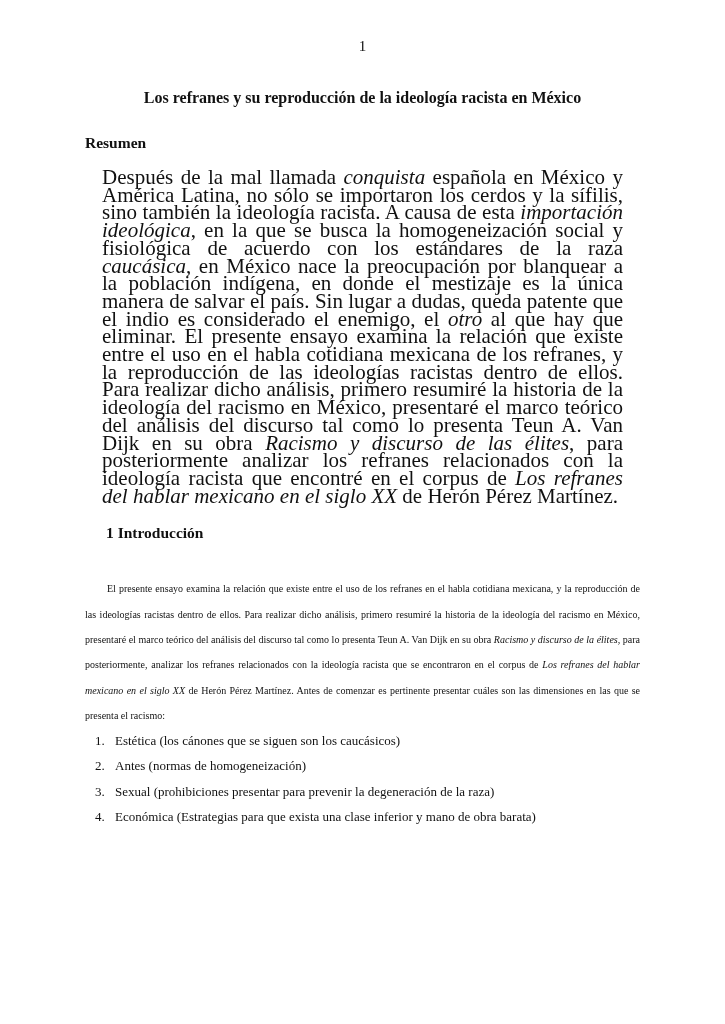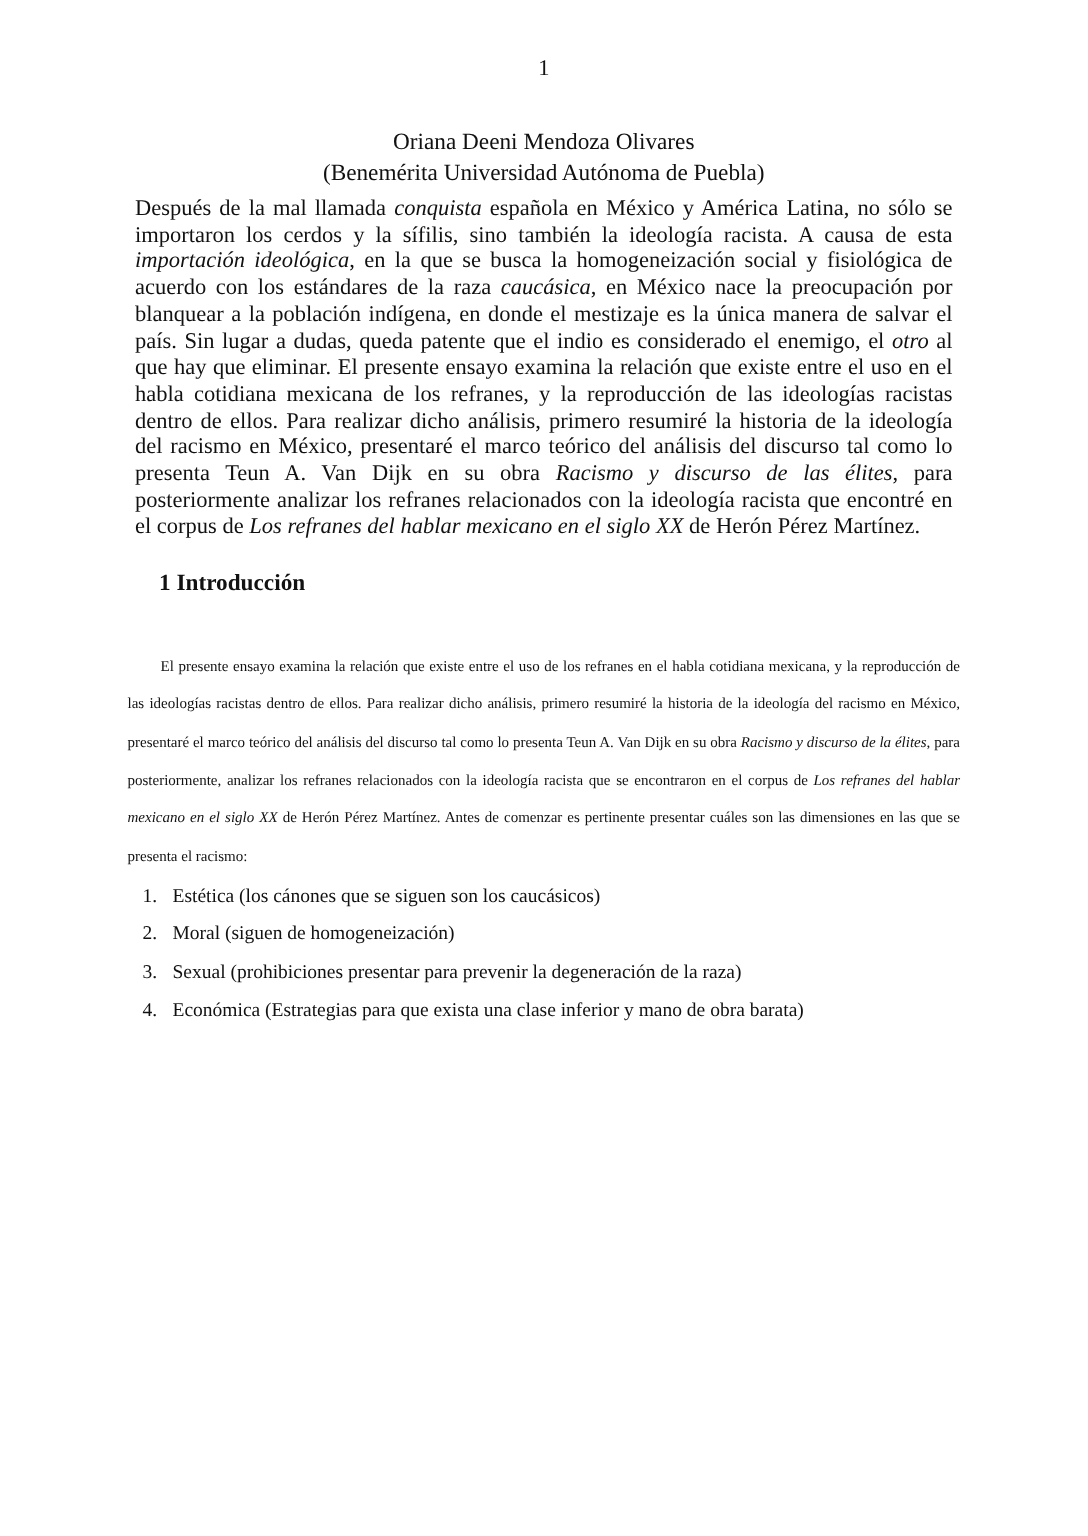--- a/index.html
+++ b/index.html
@@ -37,22 +37,22 @@
     font-size: 15.5px;
     line-height: 21px;
   }
   .abstract-heading {
     margin-top: 26px;
     font-size: 15.5px;
     font-weight: bold;
     line-height: 18px;
   }
   .abstract-body {
-    margin: 5px;
-    font-size: 15px;
+    margin: 17px;
+    font-size: 21px;
     line-height: 17.7px;
     text-align: justify;
   }
   .section-heading {
     margin: 19px 0 0 21px;
     font-size: 15.5px;
     font-weight: bold;
     line-height: 18px;
   }
   .intro-body {
@@ -81,33 +81,31 @@
     left: 10px;
   }
   i { font-style: italic; }
 </style>
 </head>
 <body>
 
 <div class="page">
   <div class="page-number">1</div>
 
+  <h1 class="paper-title">Los refranes y su reproducción de la ideología racista en México</h1>
 
-  <div class="authors">
-    <div>Oriana Deeni Mendoza Olivares</div>
-    <div>(Benemérita Universidad Autónoma de Puebla)</div>
-  </div>
 
   <div>
+    <div class="abstract-heading">Resumen</div>
     <p class="abstract-body">Después de la mal llamada <i>conquista</i> española en México y América Latina, no sólo se importaron los cerdos y la sífilis, sino también la ideología racista. A causa de esta <i>importación ideológica</i>, en la que se busca la homogeneización social y fisiológica de acuerdo con los estándares de la raza <i>caucásica</i>, en México nace la preocupación por blanquear a la población indígena, en donde el mestizaje es la única manera de salvar el país. Sin lugar a dudas, queda patente que el indio es considerado el enemigo, el <i>otro</i> al que hay que eliminar. El presente ensayo examina la relación que existe entre el uso en el habla cotidiana mexicana de los refranes, y la reproducción de las ideologías racistas dentro de ellos. Para realizar dicho análisis, primero resumiré la historia de la ideología del racismo en México, presentaré el marco teórico del análisis del discurso tal como lo presenta Teun A. Van Dijk en su obra <i>Racismo y discurso de las élites</i>, para posteriormente analizar los refranes relacionados con la ideología racista que encontré en el corpus de <i>Los refranes del hablar mexicano en el siglo XX</i> de Herón Pérez Martínez.</p>
   </div>
 
   <div>
     <h2 class="section-heading">1 Introducción</h2>
     <p class="intro-body">El presente ensayo examina la relación que existe entre el uso de los refranes en el habla cotidiana mexicana, y la reproducción de las ideologías racistas dentro de ellos. Para realizar dicho análisis, primero resumiré la historia de la ideología del racismo en México, presentaré el marco teórico del análisis del discurso tal como lo presenta Teun A. Van Dijk en su obra <i>Racismo y discurso de la élites</i>, para posteriormente, analizar los refranes relacionados con la ideología racista que se encontraron en el corpus de <i>Los refranes del hablar mexicano en el siglo XX</i> de Herón Pérez Martínez. Antes de comenzar es pertinente presentar cuáles son las dimensiones en las que se presenta el racismo:</p>
     <ol class="dimension-list">
         <li>Estética (los cánones que se siguen son los caucásicos)</li>
-        <li>Moral (siguen de homogeneización)</li>
+        <li>Antes (normas de homogeneización)</li>
         <li>Sexual (prohibiciones presentar para prevenir la degeneración de la raza)</li>
         <li>Económica (Estrategias para que exista una clase inferior y mano de obra barata)</li>
       </ol>
   </div>
 </div>
 
 </body></html>

